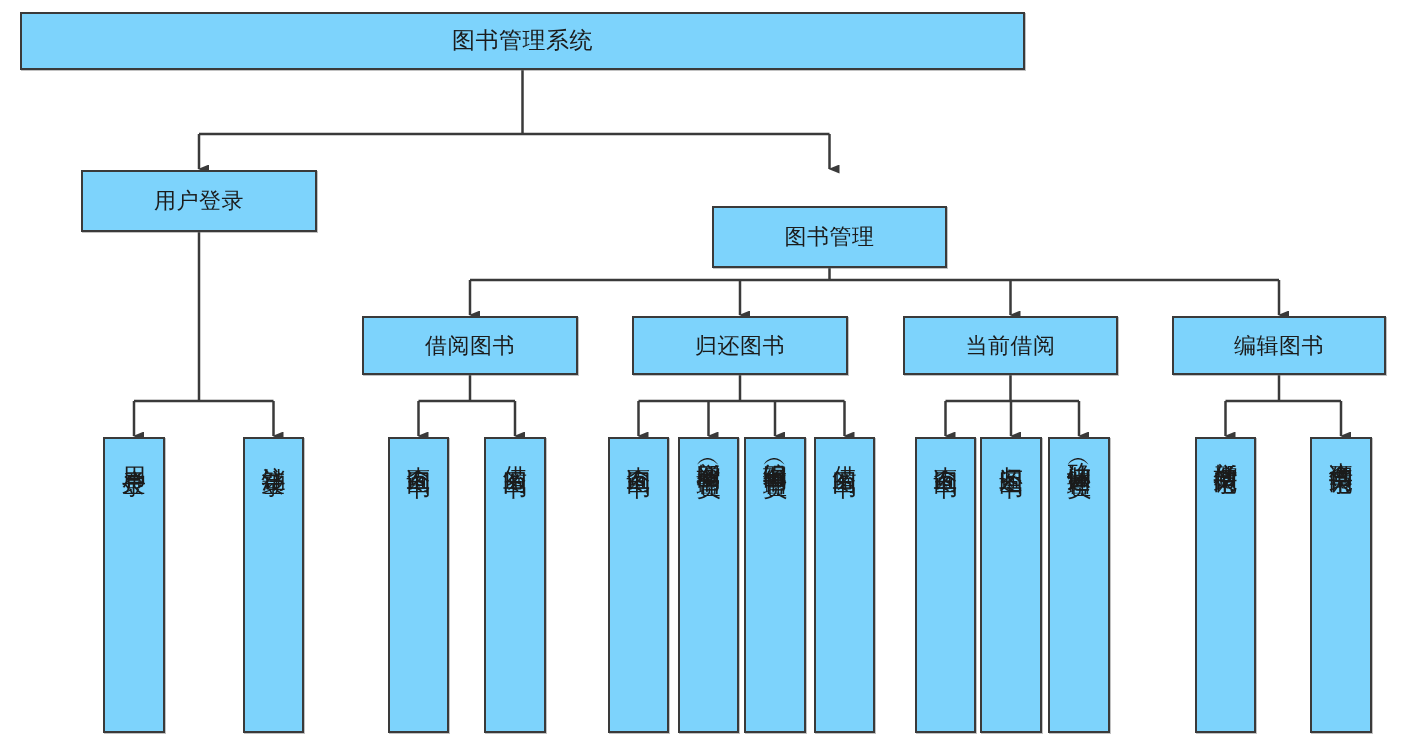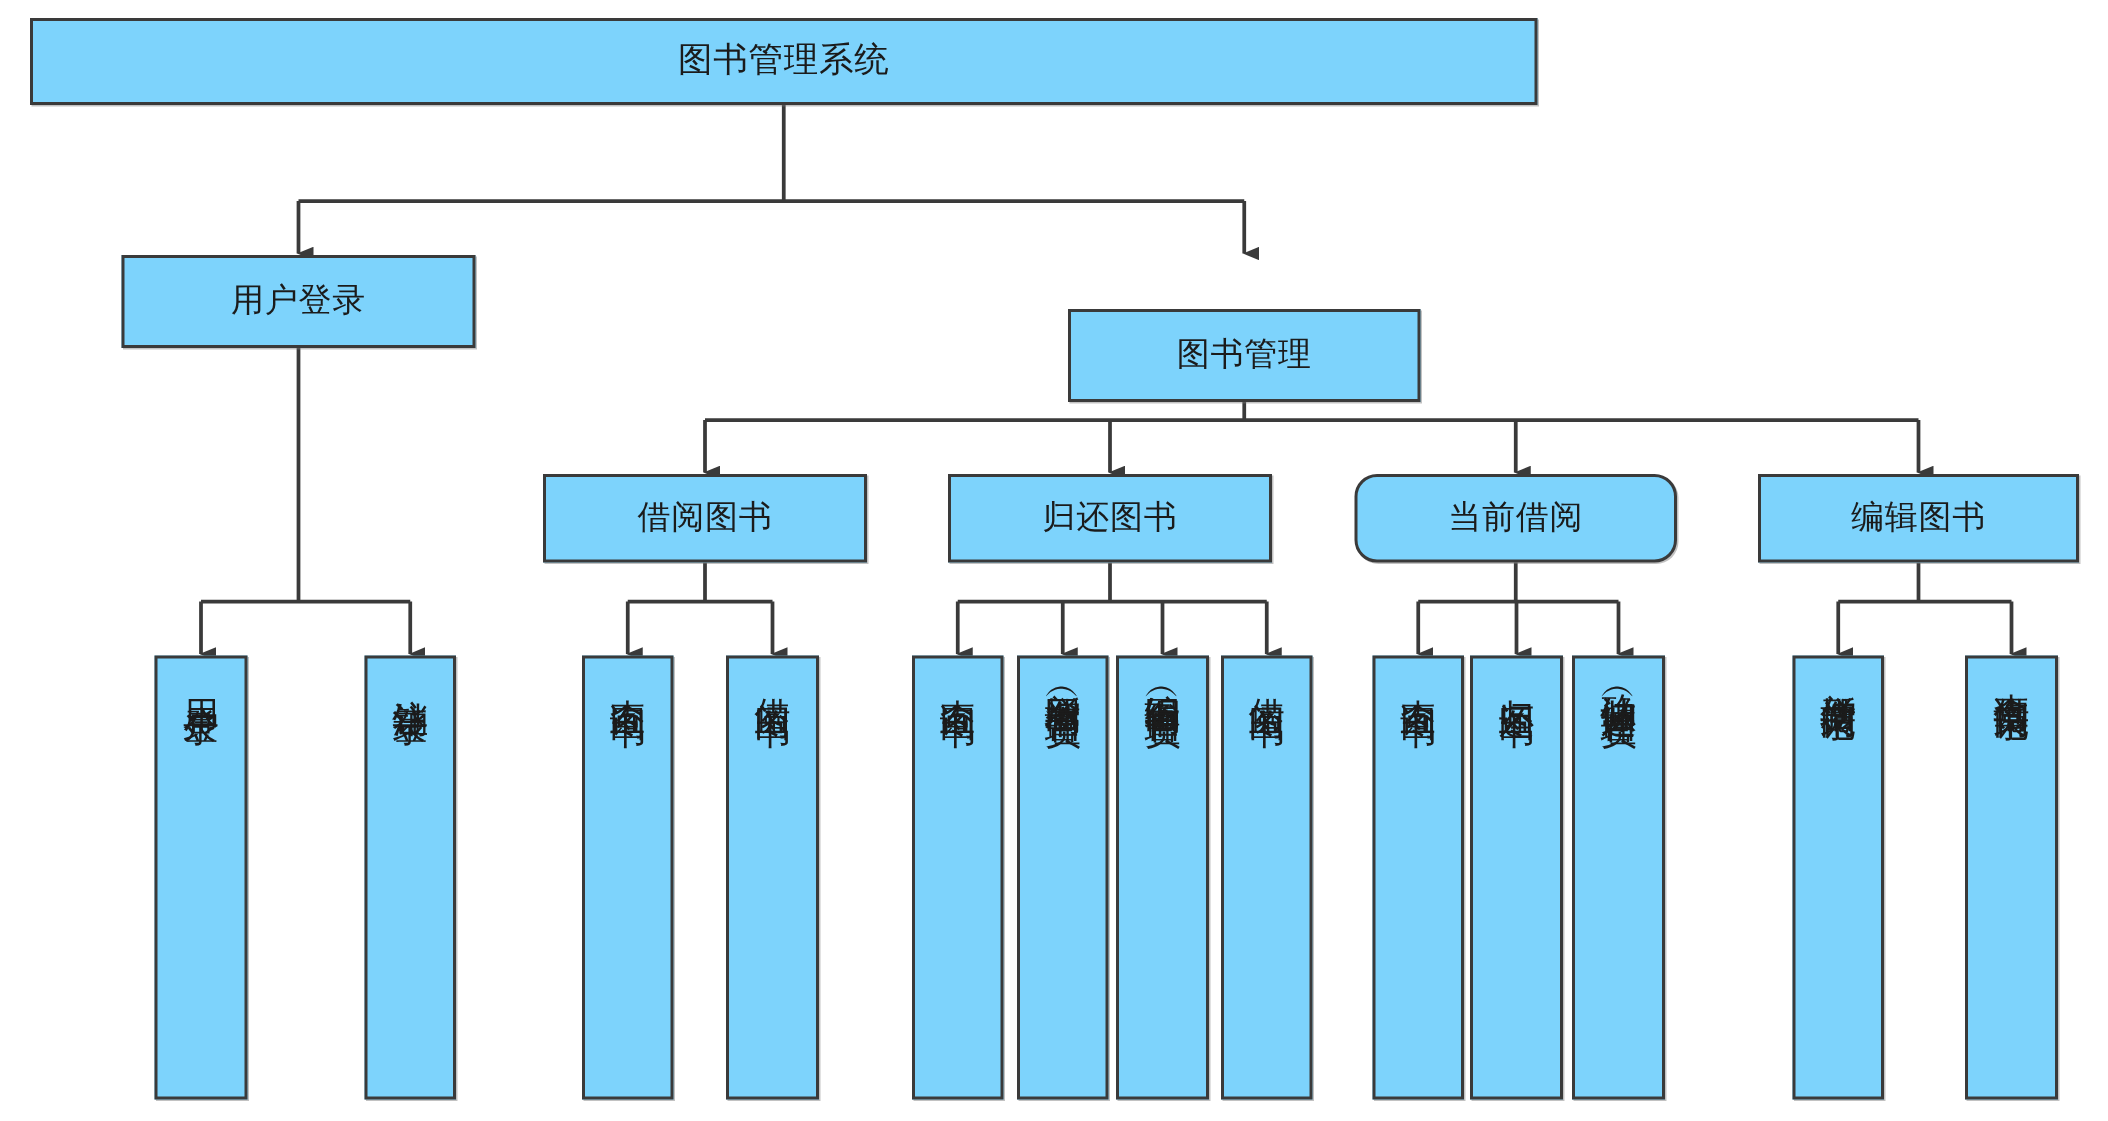--- a/index.html
+++ b/index.html
@@ -134,21 +134,21 @@
       </div>
       <div class="node horiz" style="left: 712px; top: 170px; width: 235px; height: 62px; margin-top: 36px;">
         <span class="label">图书管理</span>
       </div>
       <div class="node horiz" style="left: 362px; top: 316px; width: 216px; height: 59px;">
         <span class="label">借阅图书</span>
       </div>
       <div class="node horiz" style="left: 632px; top: 316px; width: 216px; height: 59px;">
         <span class="label">归还图书</span>
       </div>
-      <div class="node horiz" style="left: 903px; top: 316px; width: 215px; height: 59px; border-radius: 15px;">
+      <div class="node horiz" style="left: 903px; top: 316px; width: 215px; height: 59px;">
         <span class="label">当前借阅</span>
       </div>
       <div class="node horiz" style="left: 1172px; top: 316px; width: 214px; height: 59px;">
         <span class="label">编辑图书</span>
       </div>
       <div class="node vert" style="left: 103px; top: 437px; width: 62px; height: 296px;">
         <span class="label">用户登录</span>
       </div>
       <div class="node vert" style="left: 243px; top: 437px; width: 61px; height: 296px;">
         <span class="label">注销登录</span>

